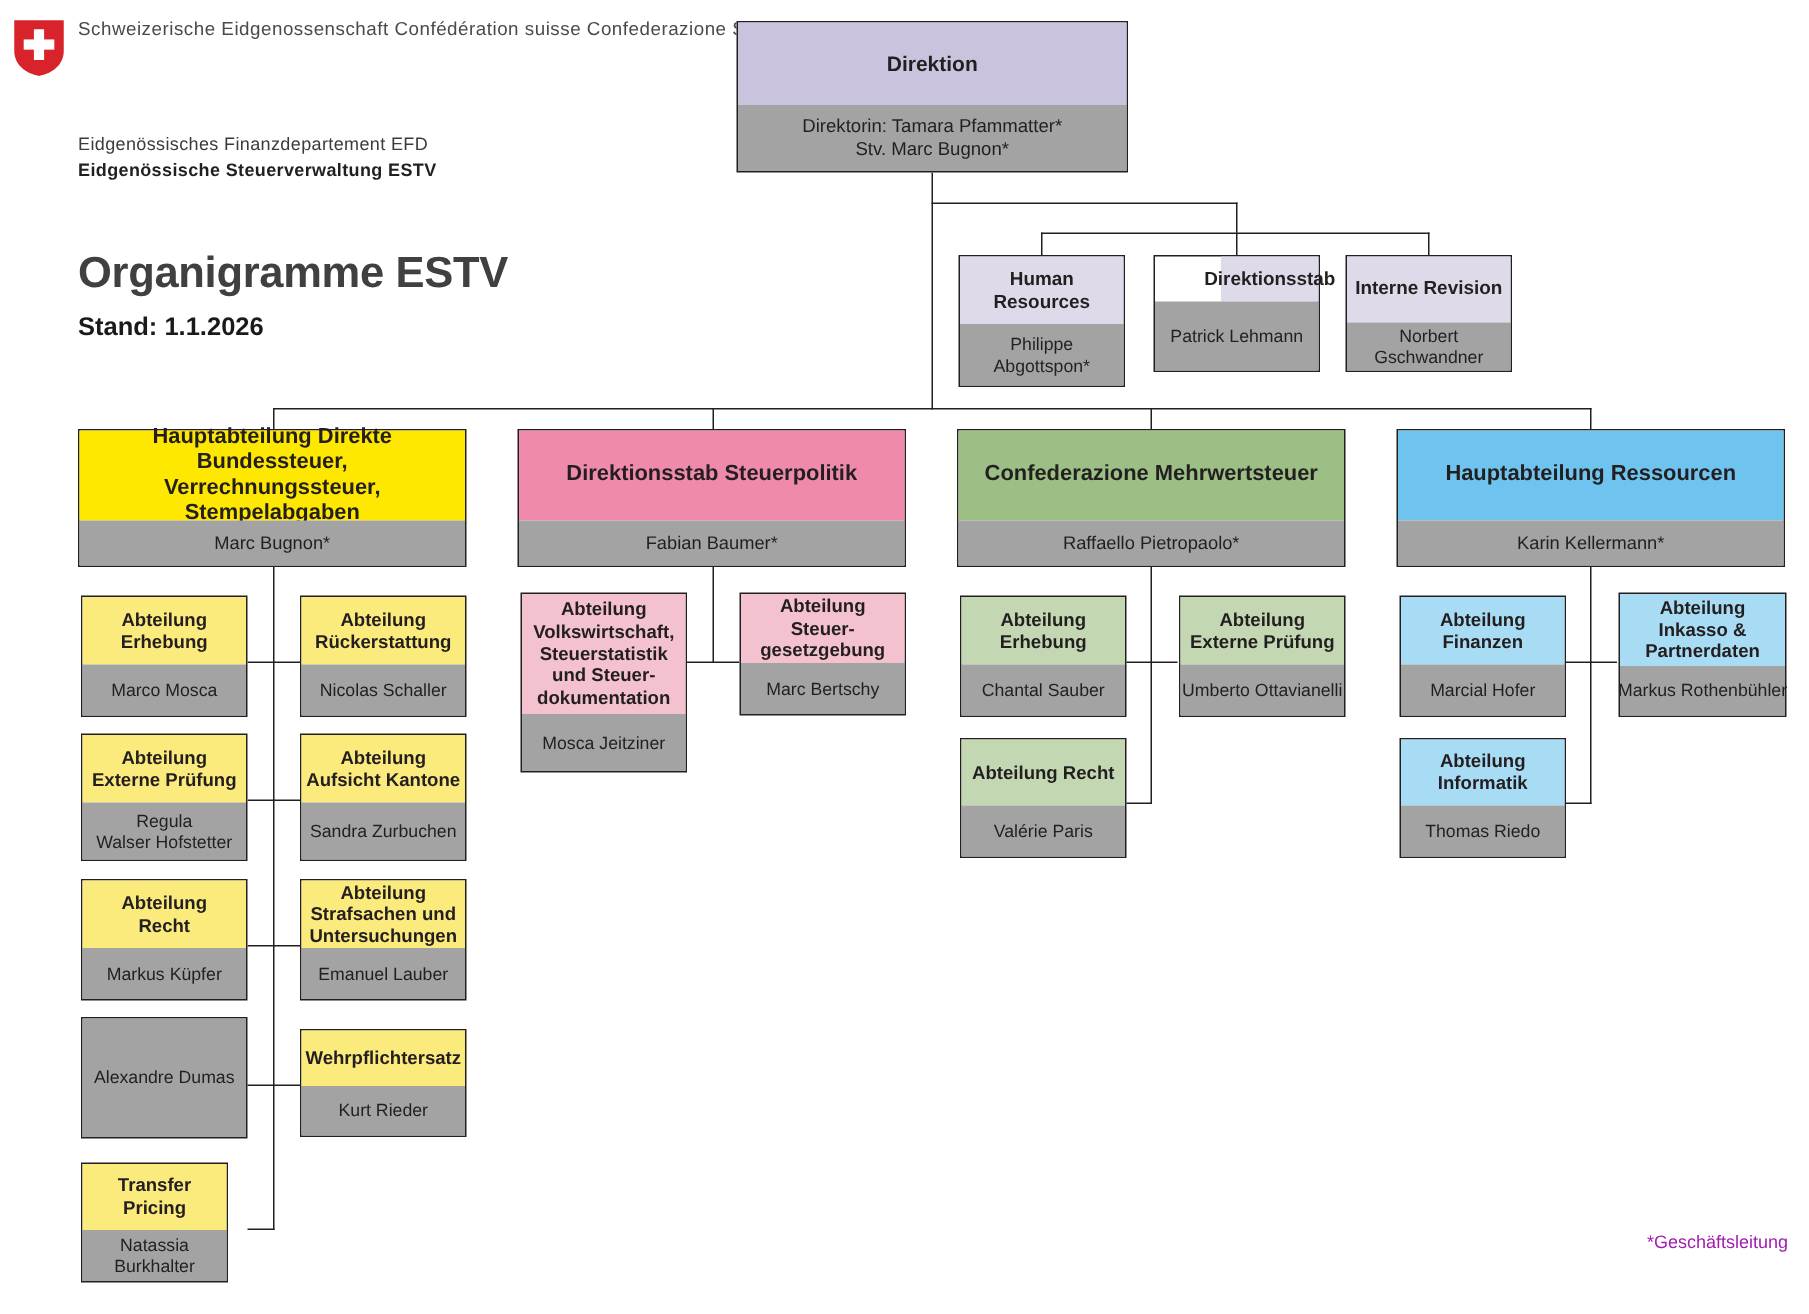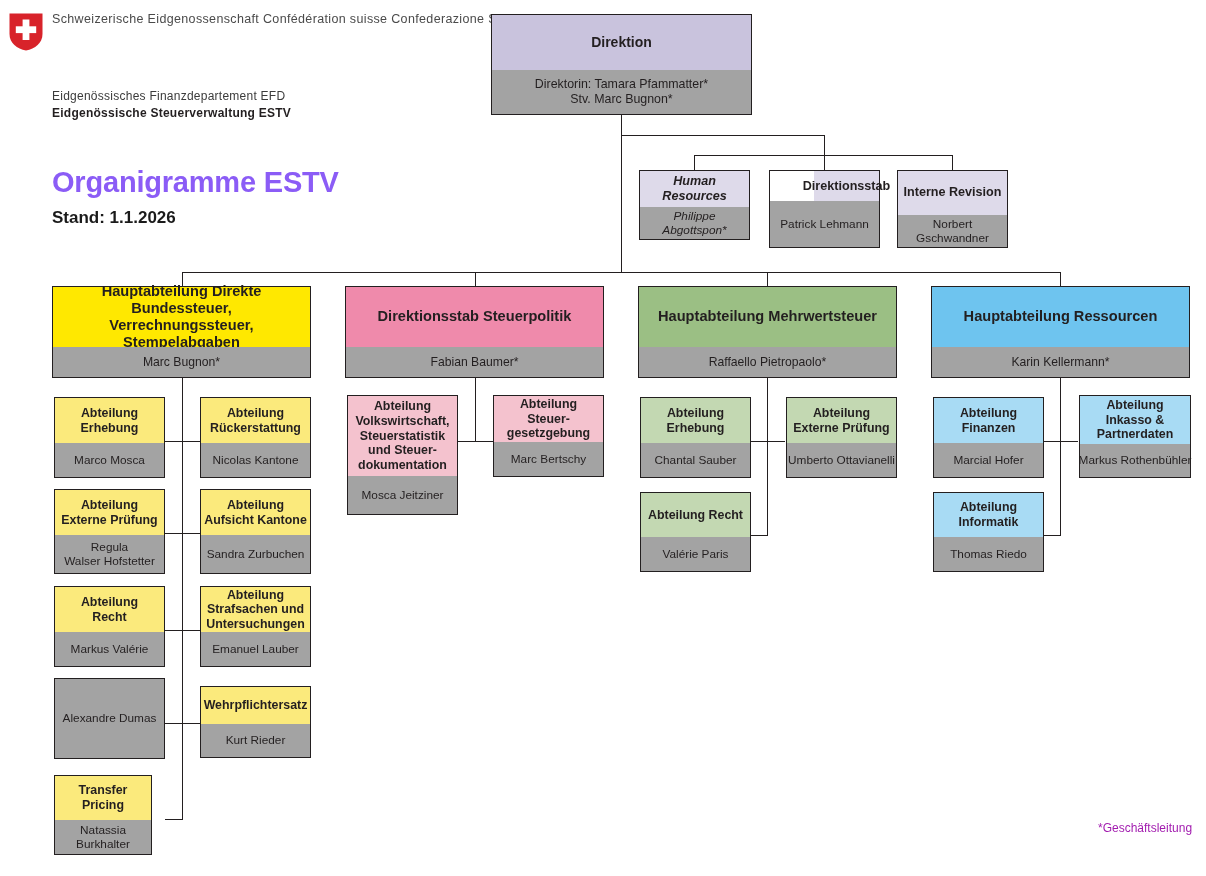--- a/index.html
+++ b/index.html
@@ -21,21 +21,21 @@
   #dept-lines {
     position:absolute; left:52px; top:88px;
     font-size:12px; line-height:17.2px; color:#3b3b3b;
     letter-spacing:0.25px; white-space:nowrap;
   }
   #dept-lines .bold { font-weight:bold; color:#231f20; }
 
   #title {
     position:absolute; left:52px; top:166px;
     font-size:29px; font-weight:bold; letter-spacing:-0.2px;
-    color:#8b5cf6; white-space:nowrap;
+    color:#404040; white-space:nowrap;
   }
   #subtitle {
     position:absolute; left:52px; top:208px;
     font-size:17px; font-weight:bold; color:#1a1a1a; white-space:nowrap;
   }
 
   #footnote {
     position:absolute; left:1098px; top:821px;
     font-size:12px; color:#a21caf; white-space:nowrap;
   }
@@ -154,21 +154,21 @@
 <div class="ln h" style="left:1043px; top:441px; width:18px;"></div>
 <div class="ln h" style="left:1060px; top:441px; width:18px;"></div>
 <div class="ln h" style="left:1043px; top:535px; width:18px;"></div>
 
 <div class="node top" style="left:491px; top:14px; width:261px; height:101px;">
   <div class="hd" style="height:55px;">Direktion</div>
   <div class="bd">Direktorin: Tamara Pfammatter*
 Stv. Marc Bugnon*</div>
 </div>
 
-<div class="node staff" style="left:639px; top:170px; width:111px; height:70px;font-style:italic;">
+<div class="node staff" style="left:639px; top:170px; width:111px; height:88px;">
   <div class="hd" style="height:45px;">Human
 Resources</div>
   <div class="bd">Philippe Abgottspon*</div>
 </div>
 
 <div class="node staff" style="left:769px; top:170px; width:111px; height:78px;">
   <div class="hd" style="height:30px;margin-left:44px;">Direktionsstab</div>
   <div class="bd">Patrick Lehmann</div>
 </div>
 
@@ -184,39 +184,39 @@
 </div>
 
 <div class="node sub yellow" style="left:54px; top:397px; width:111px; height:81px;">
   <div class="hd" style="height:45px;">Abteilung
 Erhebung</div>
   <div class="bd">Marco Mosca</div>
 </div>
 <div class="node sub yellow" style="left:200px; top:397px; width:111px; height:81px;">
   <div class="hd" style="height:45px;">Abteilung
 Rückerstattung</div>
-  <div class="bd">Nicolas Kantone</div>
+  <div class="bd">Nicolas Schaller</div>
 </div>
 
 <div class="node sub yellow" style="left:54px; top:489px; width:111px; height:85px;">
   <div class="hd" style="height:45px;">Abteilung
 Externe Prüfung</div>
   <div class="bd">Regula
 Walser Hofstetter</div>
 </div>
 <div class="node sub yellow" style="left:200px; top:489px; width:111px; height:85px;">
   <div class="hd" style="height:45px;">Abteilung
 Aufsicht Kantone</div>
   <div class="bd">Sandra Zurbuchen</div>
 </div>
 
 <div class="node sub yellow" style="left:54px; top:586px; width:111px; height:81px;">
   <div class="hd" style="height:45px;">Abteilung
 Recht</div>
-  <div class="bd">Markus Valérie</div>
+  <div class="bd">Markus Küpfer</div>
 </div>
 <div class="node sub yellow" style="left:200px; top:586px; width:111px; height:81px;">
   <div class="hd" style="height:45px;">Abteilung
 Strafsachen und
 Untersuchungen</div>
   <div class="bd">Emanuel Lauber</div>
 </div>
 
 <div class="node sub yellow" style="left:54px; top:678px; width:111px; height:81px;">
   <div class="bd">Alexandre Dumas</div>
@@ -245,21 +245,21 @@
   <div class="bd">Mosca Jeitziner</div>
 </div>
 <div class="node sub pink" style="left:493px; top:395px; width:111px; height:82px;">
   <div class="hd" style="height:46px;">Abteilung
 Steuer-
 gesetzgebung</div>
   <div class="bd">Marc Bertschy</div>
 </div>
 
 <div class="node main green" style="left:638px; top:286px; width:259px; height:92px;">
-  <div class="hd" style="height:60px;">Hauptabteilung Mehrwertsteuer</div>
+  <div class="hd" style="height:60px;">Confederazione Mehrwertsteuer</div>
   <div class="bd">Raffaello Pietropaolo*</div>
 </div>
 
 <div class="node sub green" style="left:640px; top:397px; width:111px; height:81px;">
   <div class="hd" style="height:45px;">Abteilung
 Erhebung</div>
   <div class="bd">Chantal Sauber</div>
 </div>
 <div class="node sub green" style="left:786px; top:397px; width:111px; height:81px;">
   <div class="hd" style="height:45px;">Abteilung

